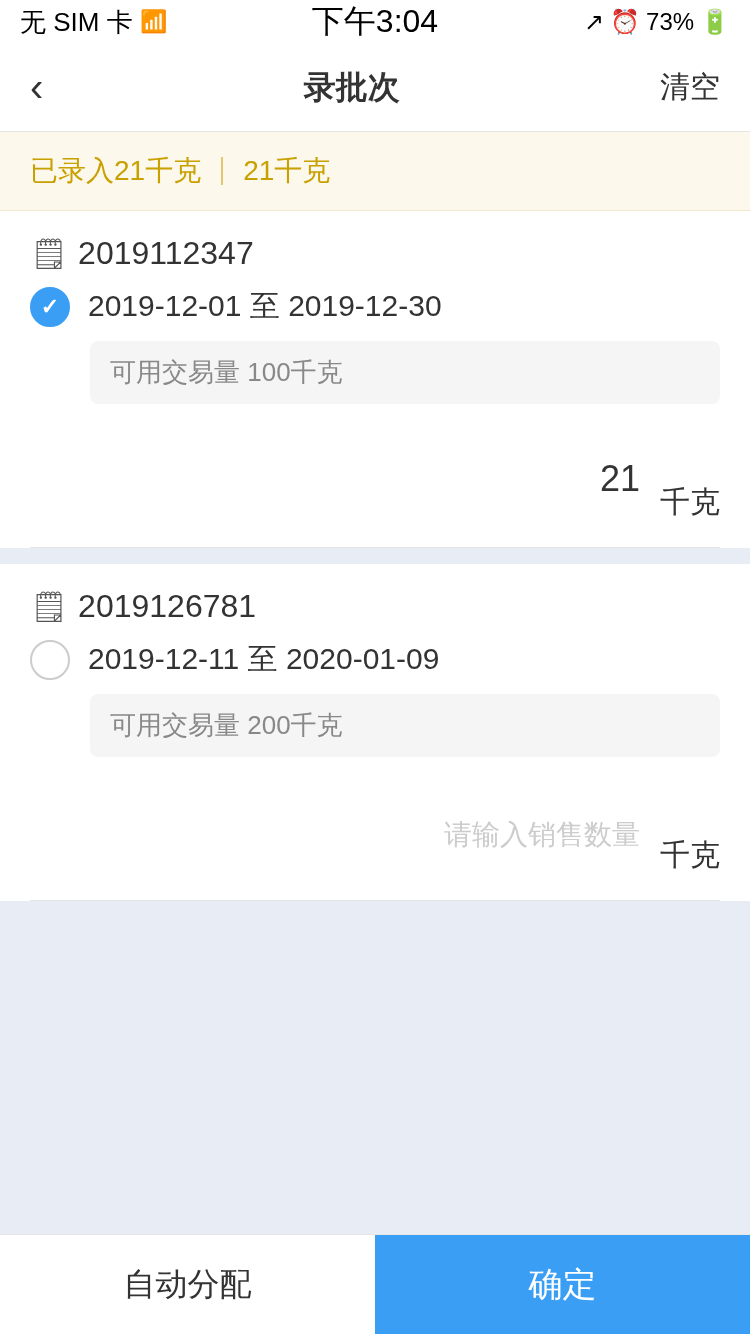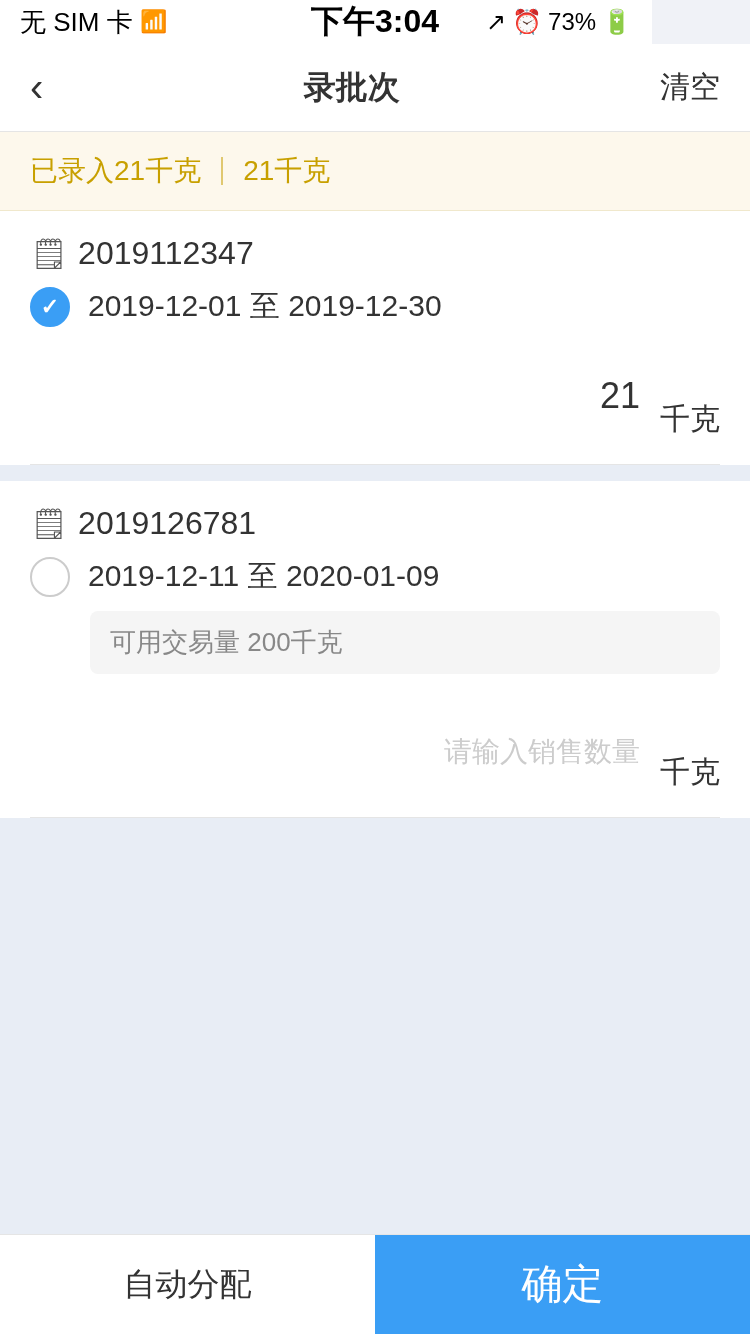--- a/index.html
+++ b/index.html
@@ -7,38 +7,38 @@
     body {
       width: 750px;
       min-height: 1334px;
       font-family: -apple-system, "PingFang SC", "Helvetica Neue", Arial, sans-serif;
       background: #f0f2f7;
       overflow-x: hidden;
     }
 
     
     .status-bar {
-      width: 652px;
+      width: 750px;
       height: 44px;
       background: #fff;
       display: flex;
       align-items: center;
       justify-content: space-between;
       padding: 7px 20px;
       font-size: 28px;
     }
     .status-left {
       display: flex;
       align-items: center;
       gap: 8px;
       font-size: 26px;
     }
     .status-center {
       font-size: 32px;
-      font-weight: 700;
+      font-weight: 400;
       position: absolute;
       left: 50%;
       transform: translateX(-50%);
       text-align: right;
     }
     .status-right {
       display: flex;
       align-items: center;
       gap: 6px;
       font-size: 24px;
@@ -230,21 +230,21 @@
       background: #fff;
       cursor: pointer;
       border: none;
       outline: none;
     }
     .btn-confirm {
       flex: 1;
       display: flex;
       align-items: center;
       justify-content: center;
-      font-size: 41px;
+      font-size: 34px;
       color: #fff;
       background: #3a9ef5;
       cursor: pointer;
       border: none;
       outline: none;
     }
 
     .page-wrapper {
       display: flex;
       flex-direction: column;
@@ -285,20 +285,21 @@
   <div class="batch-card">
     <div class="batch-card-inner">
       <div class="batch-number-row">
         <span class="batch-icon">🗒</span>
         <span class="batch-number">2019112347</span>
       </div>
       <div class="batch-date-row">
         <div class="radio-circle selected"></div>
         <span class="batch-date">2019-12-01 至 2019-12-30</span>
       </div>
+      <div class="available-qty-box">可用交易量 100千克</div>
     </div>
     <div class="input-row">
       <input class="qty-input" type="text" value="21" style="">
       <span class="qty-unit">千克</span>
     </div>
     <div class="input-underline"></div>
   </div>
 
   <div class="section-divider"></div>
 

